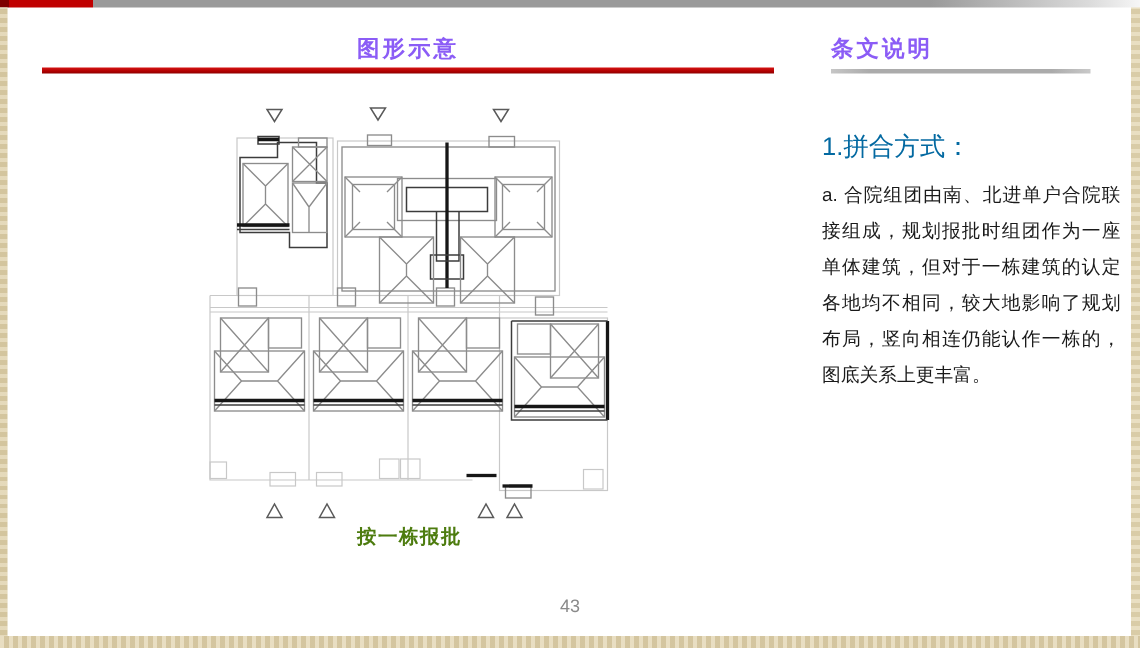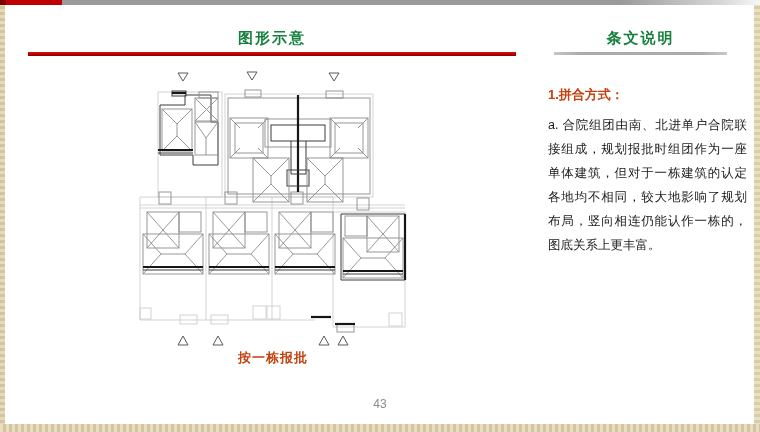--- a/index.html
+++ b/index.html
@@ -15,40 +15,40 @@
   
   .edge-left{position:absolute;left:0;top:5px;bottom:0;width:5px;background:#DCCDA4;
              background-image:repeating-linear-gradient(0deg,rgba(255,255,255,.25) 0 3px,rgba(0,0,0,.04) 3px 6px);}
   .edge-right{position:absolute;right:0;top:5px;bottom:0;width:6px;background:#E2D4AE;
              background-image:repeating-linear-gradient(0deg,rgba(255,255,255,.25) 0 3px,rgba(0,0,0,.04) 3px 6px);}
   .bottom-band{position:absolute;left:0;right:0;bottom:0;height:8px;background:#DFD0A8;
              background-image:repeating-linear-gradient(90deg,rgba(255,255,255,.3) 0 3px,rgba(0,0,0,.05) 3px 6px);}
 
   
   .header-left{position:absolute;left:28px;top:24px;width:488px;text-align:center;}
-  .header-right{position:absolute;left:554px;top:24px;width:173px;text-align:center;}
-  .panel-title{margin:5px;font-size:15px;font-weight:600;color:#15803d;letter-spacing:2px;line-height:18px;}
+  .header-right{position:absolute;left:554px;top:24px;width:173px;text-align:left;}
+  .panel-title{margin:0;font-size:15px;font-weight:600;color:#8b5cf6;letter-spacing:2px;line-height:18px;}
   .rule-red{margin-top:3px;height:4px;background:linear-gradient(to bottom,#D51414 0%,#B20000 60%,#8E0000 100%);}
   .rule-gray{margin-top:4px;height:3px;background:linear-gradient(to right,#C6C6C6,#ABABAB 15%,#ABABAB 85%,#C9C9C9);}
 
   
   .figure-svg{position:absolute;left:125px;top:62px;width:320px;height:295px;}
   .figure-caption{position:absolute;left:125px;top:349px;width:296px;text-align:center;
-                  font-size:13px;font-weight:bold;color:#c2410c;letter-spacing:1px;}
+                  font-size:13px;font-weight:bold;color:#4d7c0f;letter-spacing:1px;}
 
   
   .l0{stroke:#C8C8C8;fill:none;stroke-width:0.8;}
   .l1{stroke:#8C8C8C;fill:none;stroke-width:0.9;}
   .l2{stroke:#3C3C3C;fill:none;stroke-width:1;}
   .lt{stroke:#161616;fill:none;stroke-width:2.2;}
   .tri{stroke:#5A5A5A;fill:#ffffff;stroke-width:1;}
 
   
   .provision{position:absolute;left:548px;top:86px;width:199px;color:#1a1a1a;}
-  .provision-heading{margin:0 0 9px 0;font-size:13px;font-weight:bold;color:#c2410c;}
+  .provision-heading{margin:0 0 9px 0;font-size:17px;font-weight:normal;color:#0369a1;}
   .provision-body{margin:0;font-size:12.5px;line-height:24px;text-align:justify;}
 
   .page-number{position:absolute;left:0;right:0;top:397px;text-align:center;
                font-size:12px;color:#8A8A8A;}
 </style>
 </head>
 <body>
 
 <div class="slide">
 

